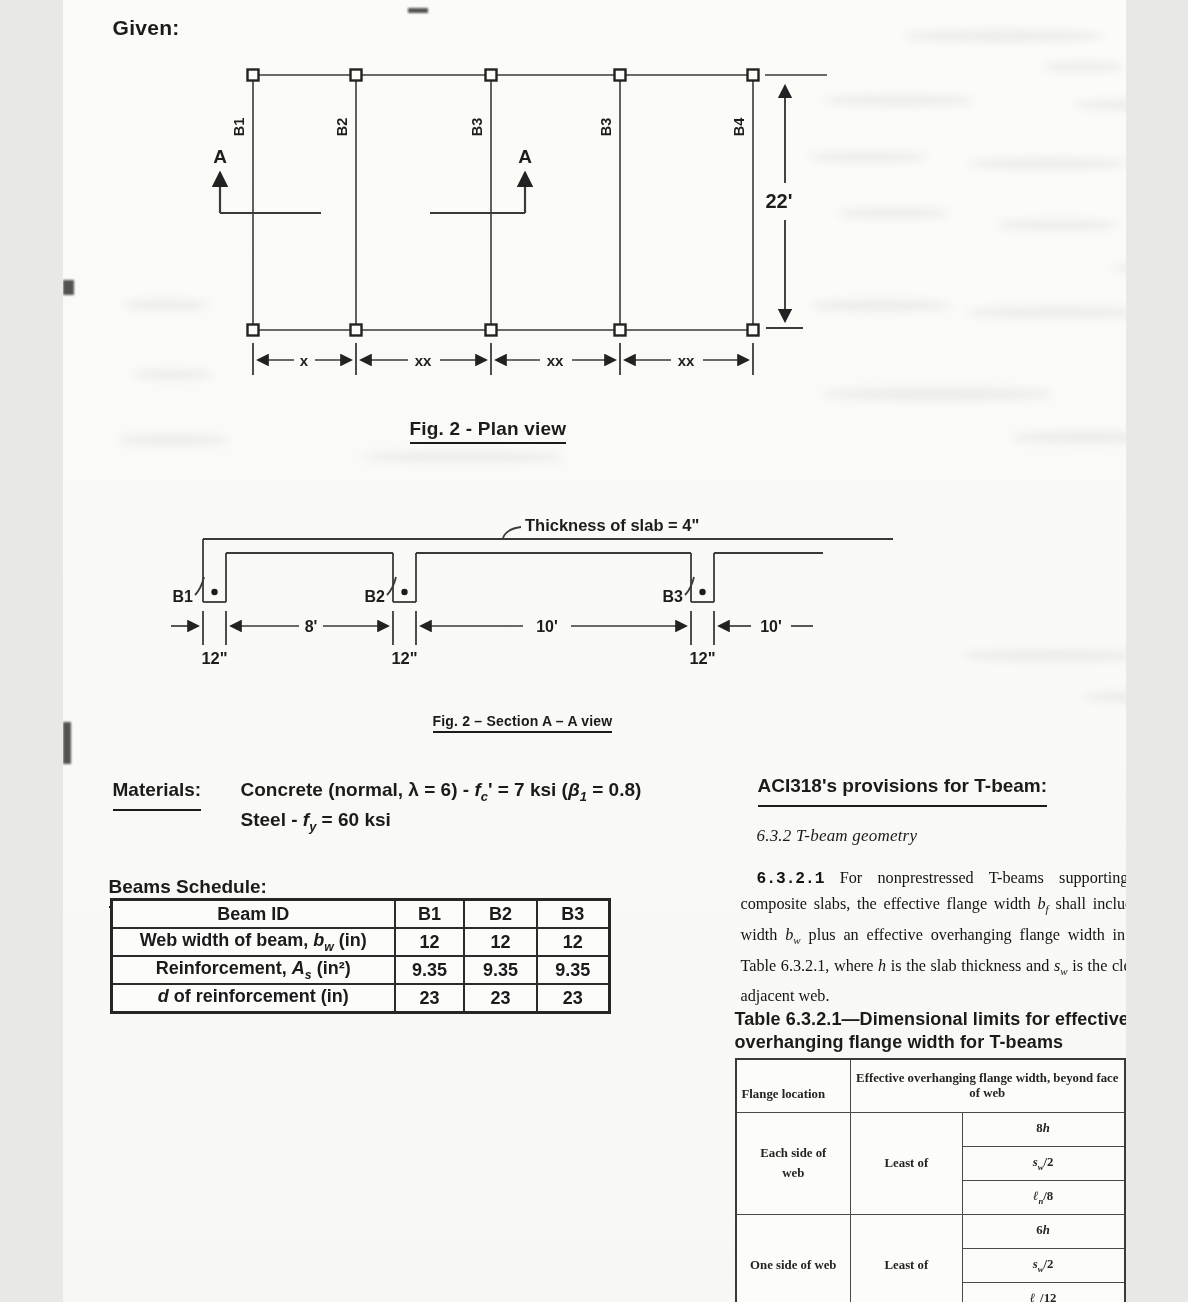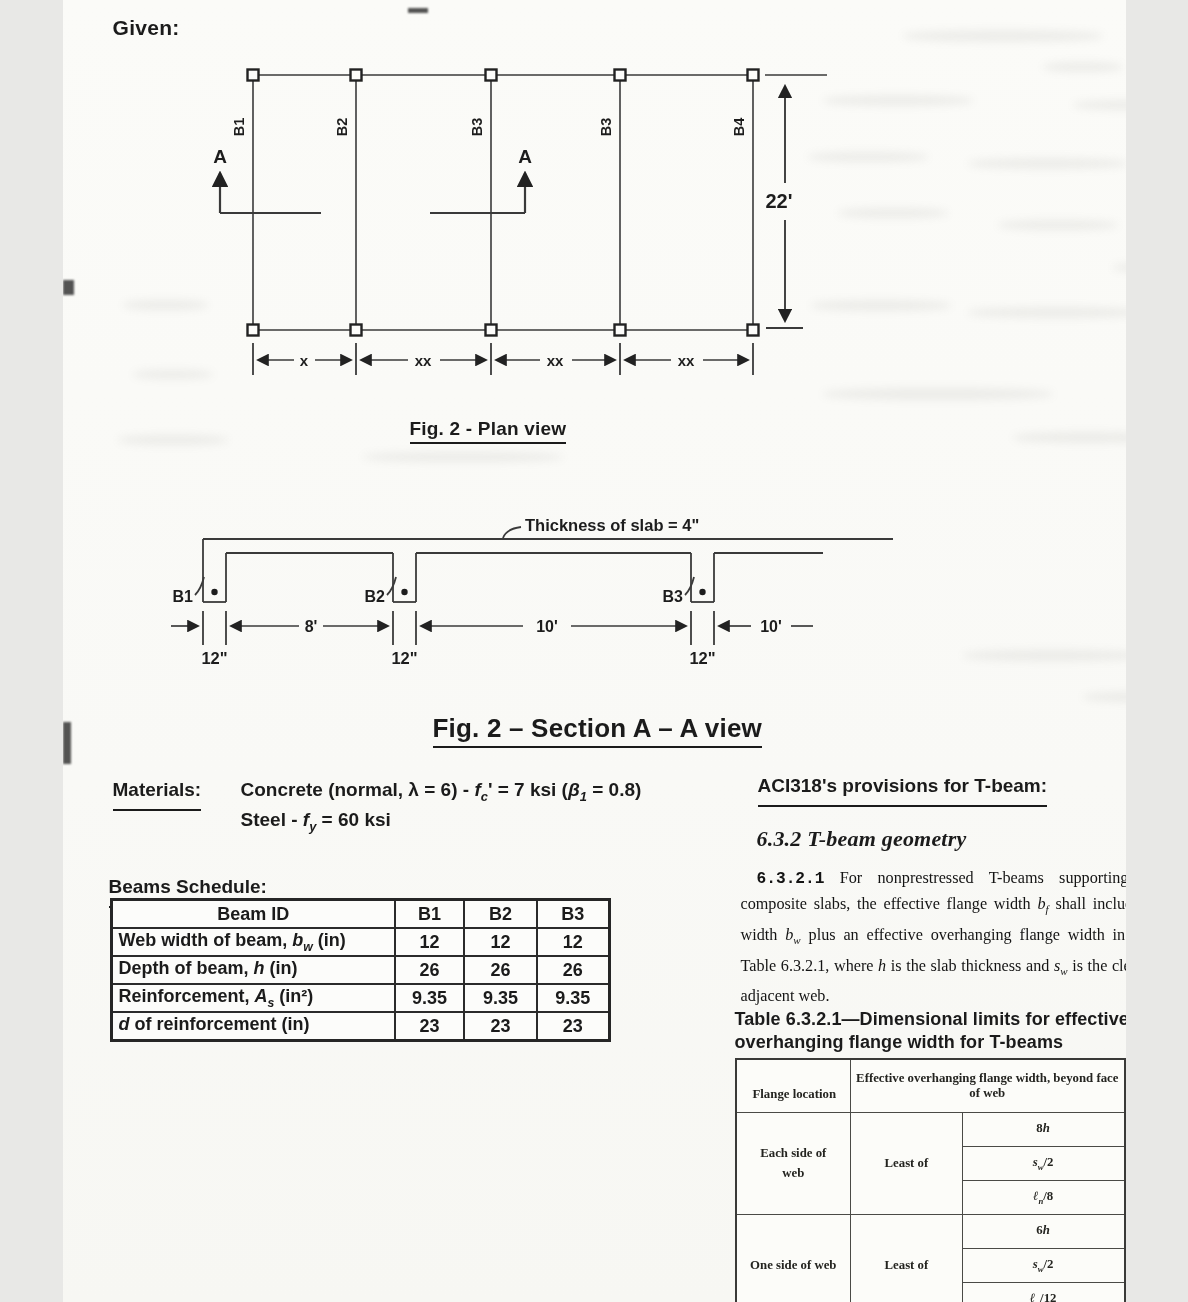--- a/index.html
+++ b/index.html
@@ -19,40 +19,40 @@
   svg text { font-family:"Liberation Sans", sans-serif; font-weight:bold; fill:#1d1d1d; }
   svg .ln { stroke:#3a3a3a; fill:none; }
 
   
   .mat { font-size:19px; font-weight:bold; }
   .mat i, i.v { font-style:italic; }
   sub.v, .mat sub { font-size:.68em; font-style:italic; }
 
   
   .aci-head { font-size:19px; }
-  .aci-sec { font-family:"Liberation Serif", serif; font-weight:bold; font-style:italic; font-size:22px; letter-spacing:.2px; }
+  .aci-sec { font-family:"Liberation Serif", serif; font-weight:normal; font-style:italic; font-size:17px; letter-spacing:.2px; }
   .aci-par { font-family:"Liberation Serif", serif; font-size:16.2px; line-height:25.4px; text-align:justify; margin:0; color:#141414; }
   .aci-par b { font-weight:bold;font-family:Liberation Mono, monospace; }
   .aci-table-title { font-size:18px; font-weight:bold; line-height:23px; letter-spacing:.1px; }
 
   
   table { border-collapse:collapse; }
   .beams-table { border:3px solid #262626; background:#fcfcfa; }
   .beams-table td { border:2.2px solid #2b2b2b; font-size:18px; font-weight:bold; padding:0 6px; height:26px; white-space:nowrap; }
   .beams-table td.c { text-align:center; padding:0 2px; }
-  .beams-table td.lbl { text-align:left; }
+  .beams-table td.lbl { text-align:center; }
   .beams-table col.w0 { width:284px; } .beams-table col.w1 { width:69px; }
   .beams-table col.w2 { width:73px; } .beams-table col.w3 { width:72px; }
 
   
   .aci-table { border:2.6px solid #3a3a38; background:#fcfcf9; }
   .aci-table td { border:1.5px solid #4a4a46; font-family:"Liberation Serif", serif; font-weight:bold;
                   font-size:12.8px; color:#242420; text-align:center; vertical-align:middle; padding:2px 4px; }
   .aci-table col.a { width:126px; } .aci-table col.b { width:152px; } .aci-table col.c { width:232px; }
-  .aci-table td.flangeloc { text-align:center; vertical-align:bottom; padding:2px 3px 10px 5px; }
+  .aci-table td.flangeloc { text-align:left; vertical-align:bottom; padding:2px 3px 10px 5px; }
   .aci-table td.hdr { height:40px; }
   .aci-table td.lim { height:29px; }
   .aci-table .narrow { display:inline-block; width:86px; line-height:1.5; }
 </style>
 </head>
 <body>
 
 <div class="page">
 
   <div class="smudge" style="left:840px;top:30px;width:200px;height:12px"></div>
@@ -211,21 +211,21 @@
     </g>
     <text x="188" y="127" text-anchor="middle" font-size="16">8'</text>
     <text x="424" y="127" text-anchor="middle" font-size="16">10'</text>
     <text x="648" y="127" text-anchor="middle" font-size="16">10'</text>
 
     <text x="91.5" y="159" text-anchor="middle" font-size="16.5">12"</text>
     <text x="281.5" y="159" text-anchor="middle" font-size="16.5">12"</text>
     <text x="579.5" y="159" text-anchor="middle" font-size="16.5">12"</text>
   </svg>
 
-  <div class="abs caption" style="left:370px;top:713px;font-size:26px">Fig. 2 – Section A – A view</div>
+  <div class="abs caption" style="left:370px;top:713px;font-size:14px">Fig. 2 – Section A – A view</div>
 
   <div class="abs uline" style="left:50px;top:779px;font-size:19px">Materials:</div>
   <div class="abs mat" style="left:178px;top:779px"><span>Concrete (normal, λ = 6) - </span><i>f</i><sub>c</sub><span>' = 7 ksi (</span><i>β</i><sub>1</sub><span> = 0.8)</span></div>
   <div class="abs mat" style="left:178px;top:809px"><span>Steel - </span><i>f</i><sub>y</sub><span> = 60 ksi</span></div>
 
   <div class="abs uline aci-head" style="left:695px;top:775px">ACI318's provisions for T-beam:</div>
   <div class="abs aci-sec" style="left:694px;top:826px">6.3.2 T-beam geometry</div>
 
   <p class="abs aci-par" style="left:678px;top:866px;width:502px;text-indent:16px"><b>6.3.2.1</b><span> For nonprestressed T-beams supporting monolithic or composite slabs, the effective flange width </span><i class="v">b</i><sub class="v">f</sub><span> shall include the beam web width </span><i class="v">b</i><sub class="v">w</sub><span> plus an effective overhanging flange width in accordance with Table 6.3.2.1, where </span><i class="v">h</i><span> is the slab thickness and </span><i class="v">s</i><sub class="v">w</sub><span> is the clear distance to the adjacent web.</span></p>
 
@@ -286,26 +286,20 @@
       <td class="c">B2</td>
       <td class="c">B3</td>
     </tr>
     <tr>
       <td class="lbl"><span>Web width of beam, </span><i>b</i><sub class="v">w</sub><span> (in)</span></td>
       <td class="c">12</td>
       <td class="c">12</td>
       <td class="c">12</td>
     </tr>
     <tr>
-      <td class="lbl"><span>Depth of beam, </span><i>h</i><sub class="v"></sub><span> (in)</span></td>
-      <td class="c">26</td>
-      <td class="c">26</td>
-      <td class="c">26</td>
-    </tr>
-    <tr>
       <td class="lbl"><span>Reinforcement, </span><i>A</i><sub class="v">s</sub><span> (in²)</span></td>
       <td class="c">9.35</td>
       <td class="c">9.35</td>
       <td class="c">9.35</td>
     </tr>
     <tr>
       <td class="lbl"><span></span><i>d</i><sub class="v"></sub><span> of reinforcement (in)</span></td>
       <td class="c">23</td>
       <td class="c">23</td>
       <td class="c">23</td>

